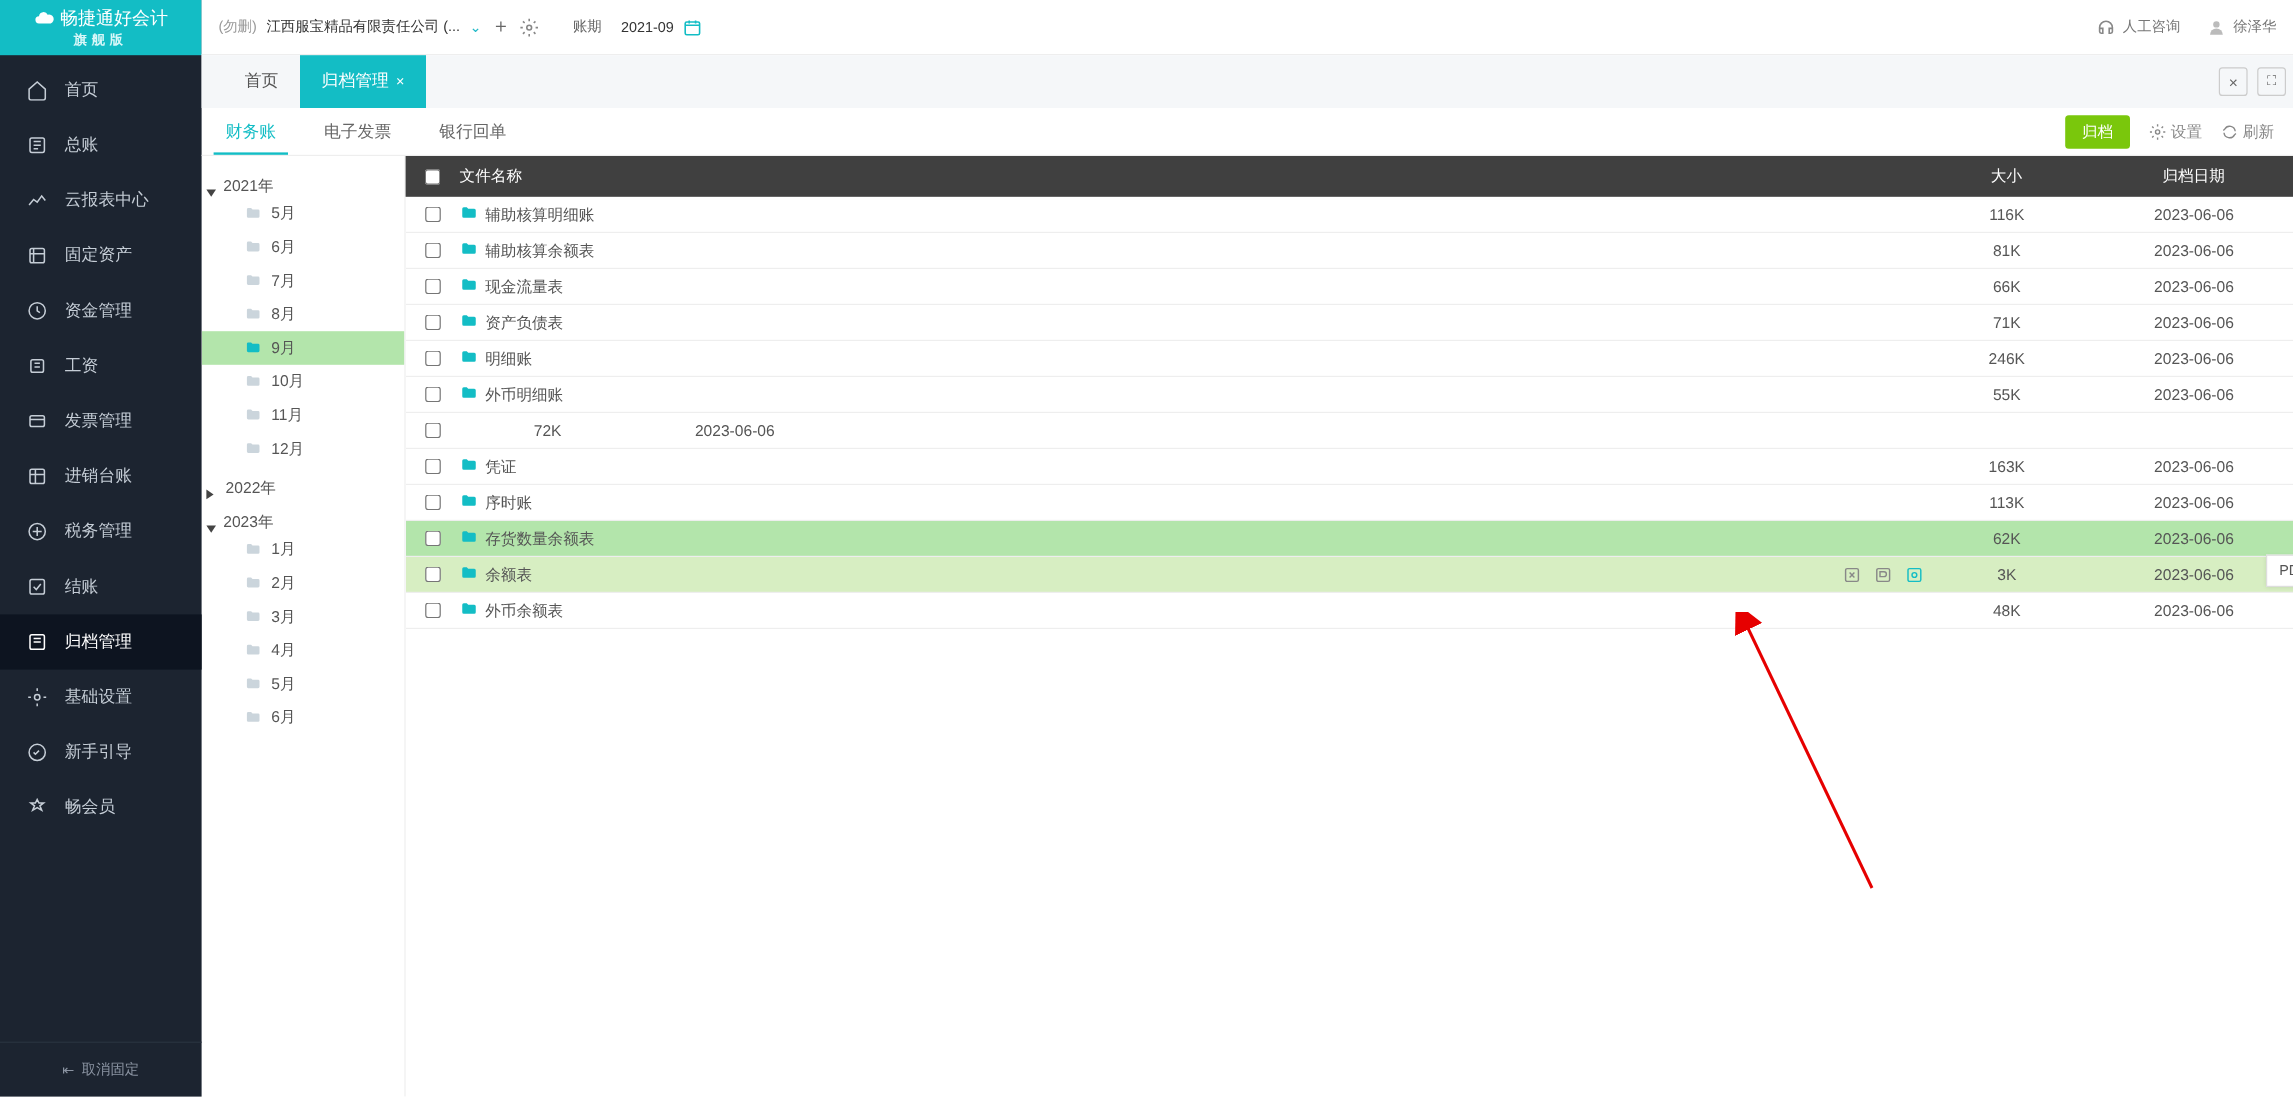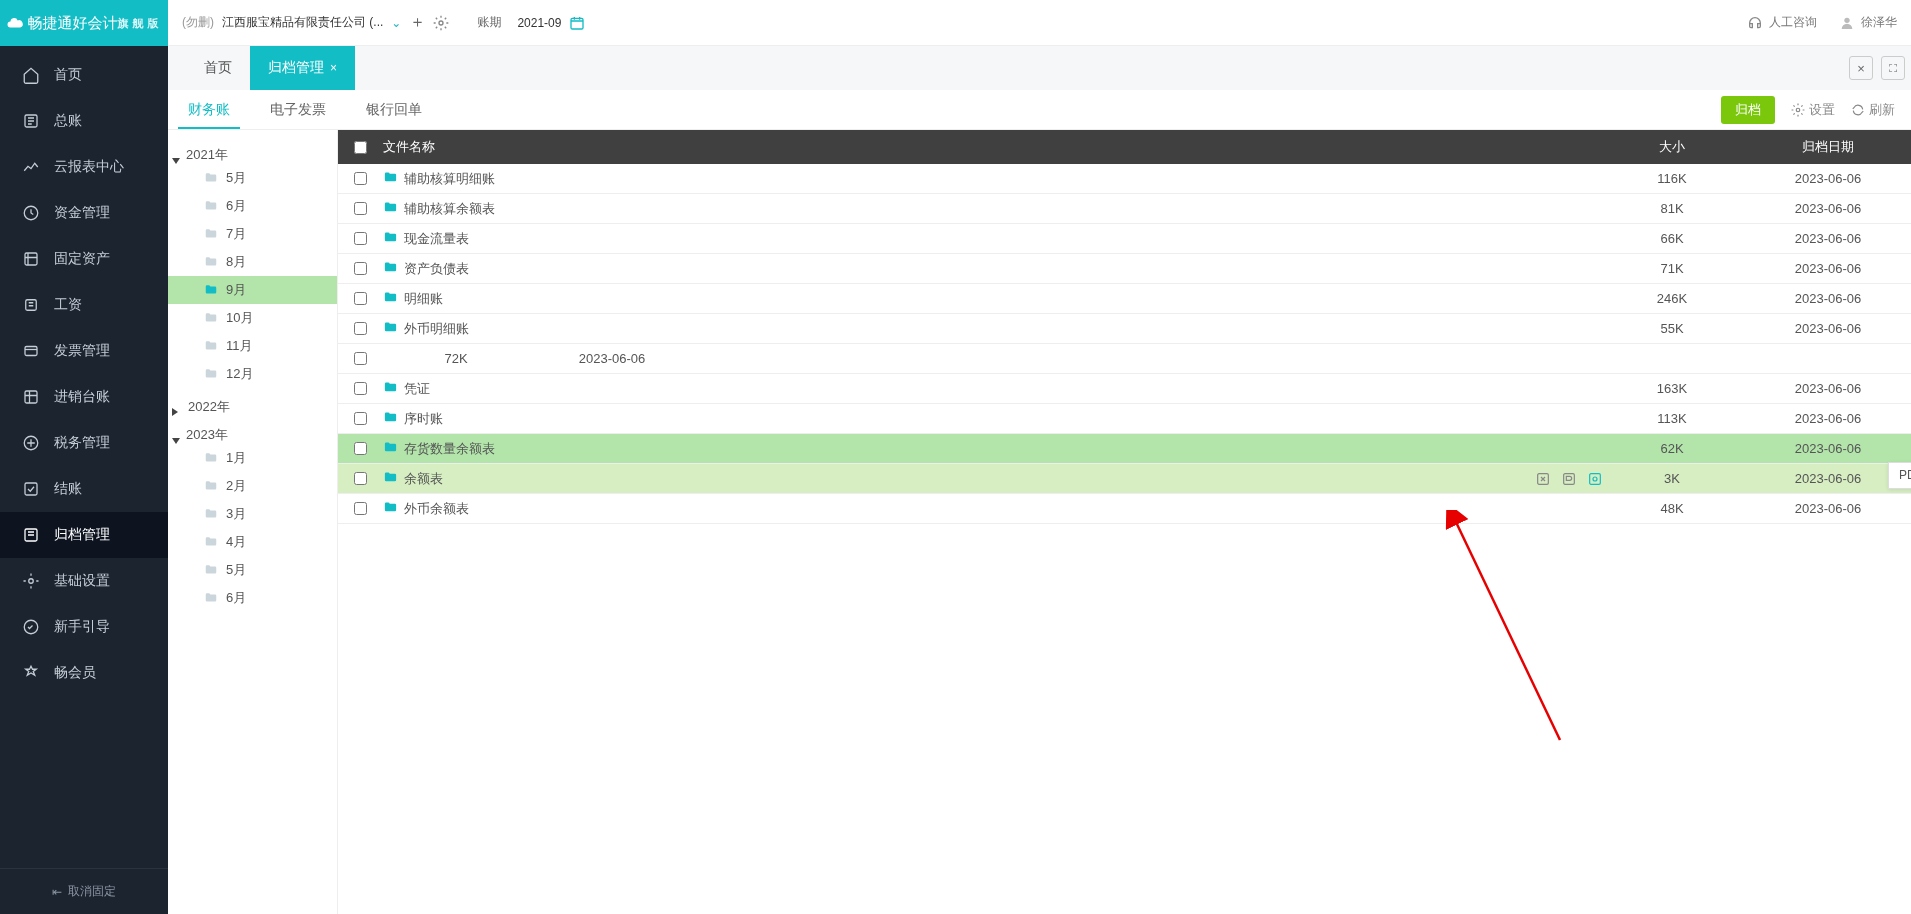--- a/index.html
+++ b/index.html
@@ -1,21 +1,21 @@
 <!DOCTYPE html>
 <html><head>
 <meta charset="utf-8">
 <style>
 * { margin:0; padding:0; box-sizing:border-box; }
 body { font-family:"Microsoft YaHei","PingFang SC",Arial,sans-serif; font-size:13px; color:#333; background:#fff; width:1911px; height:914px; overflow:hidden; position:relative; }
 .app { display:flex; height:100%; }
 
 
 .sidebar { width:168px; background:#1c2430; color:#a5b0bb; display:flex; flex-direction:column; flex-shrink:0; }
-.logo-area { background:#13bdc5; height:46px; display:flex; align-items:center; justify-content:center; color:#fff; }
+.logo-area { background:#13bdc5; height:46px; display:flex; align-items:center; justify-content:center; flex-direction:column; color:#fff; }
 .logo-top { display:flex; align-items:center; gap:4px; font-size:15px; font-weight:500; }
 .logo-sub { font-size:11px; color:#d8f7f8; letter-spacing:4px; margin-top:1px;font-weight:bold; }
 .nav { flex:1; padding-top:6px; }
 .nav-item { display:flex; align-items:center; height:46px; padding-left:22px; gap:14px; cursor:pointer; color:#c5cdd6; font-size:14px; }
 .nav-item.active { background:#0d1420; color:#fff; }
 .nav-item svg { width:18px; height:18px; }
 .nav-bottom { height:46px; display:flex; align-items:center; justify-content:center; gap:6px; color:#8b94a2; font-size:12px; border-top:1px solid #2a3340; cursor:pointer; }
 
 
 .main { flex:1; display:flex; flex-direction:column; }
@@ -114,31 +114,31 @@
           <span>总账</span>
         </div>
         <div class="nav-item">
           <svg viewBox="0 0 24 24" fill="none" stroke="currentColor" stroke-width="1.7">
             <path d="M3 17l5-6 4 3 5-7 4 5"></path>
           </svg>
           <span>云报表中心</span>
         </div>
         <div class="nav-item">
           <svg viewBox="0 0 24 24" fill="none" stroke="currentColor" stroke-width="1.7">
+            <rect x="4" y="4" width="16" height="16" rx="2"></rect>
+            <path d="M8 4v16M4 10h16"></path>
+          </svg>
+          <span>固定资产</span>
+        </div>
+        <div class="nav-item">
+          <svg viewBox="0 0 24 24" fill="none" stroke="currentColor" stroke-width="1.7">
             <circle cx="12" cy="12" r="9"></circle>
             <path d="M12 7v5l3 2"></path>
           </svg>
           <span>资金管理</span>
-        </div>
-        <div class="nav-item">
-          <svg viewBox="0 0 24 24" fill="none" stroke="currentColor" stroke-width="1.7">
-            <rect x="4" y="4" width="16" height="16" rx="2"></rect>
-            <path d="M8 4v16M4 10h16"></path>
-          </svg>
-          <span>固定资产</span>
         </div>
         <div class="nav-item">
           <svg viewBox="0 0 24 24" fill="none" stroke="currentColor" stroke-width="1.7">
             <rect x="5" y="5" width="14" height="14" rx="2"></rect>
             <path d="M9 9h6M9 13h6"></path>
           </svg>
           <span>工资</span>
         </div>
         <div class="nav-item">
           <svg viewBox="0 0 24 24" fill="none" stroke="currentColor" stroke-width="1.7">

